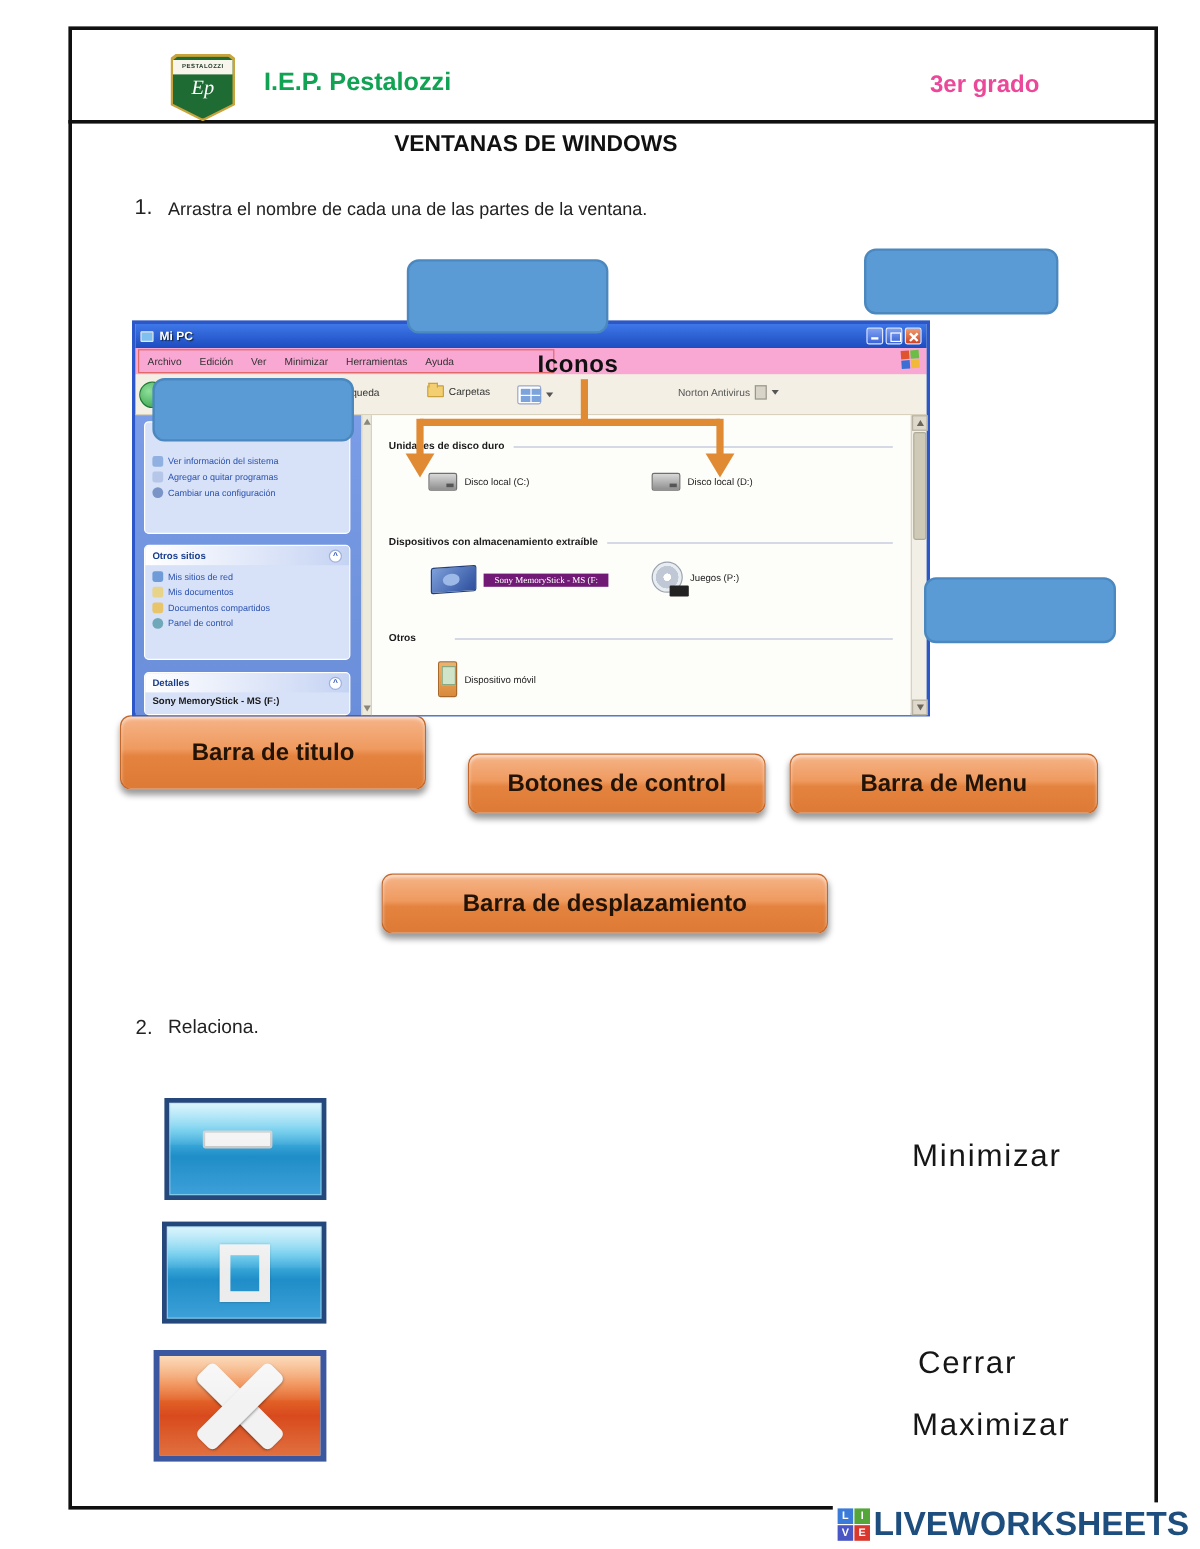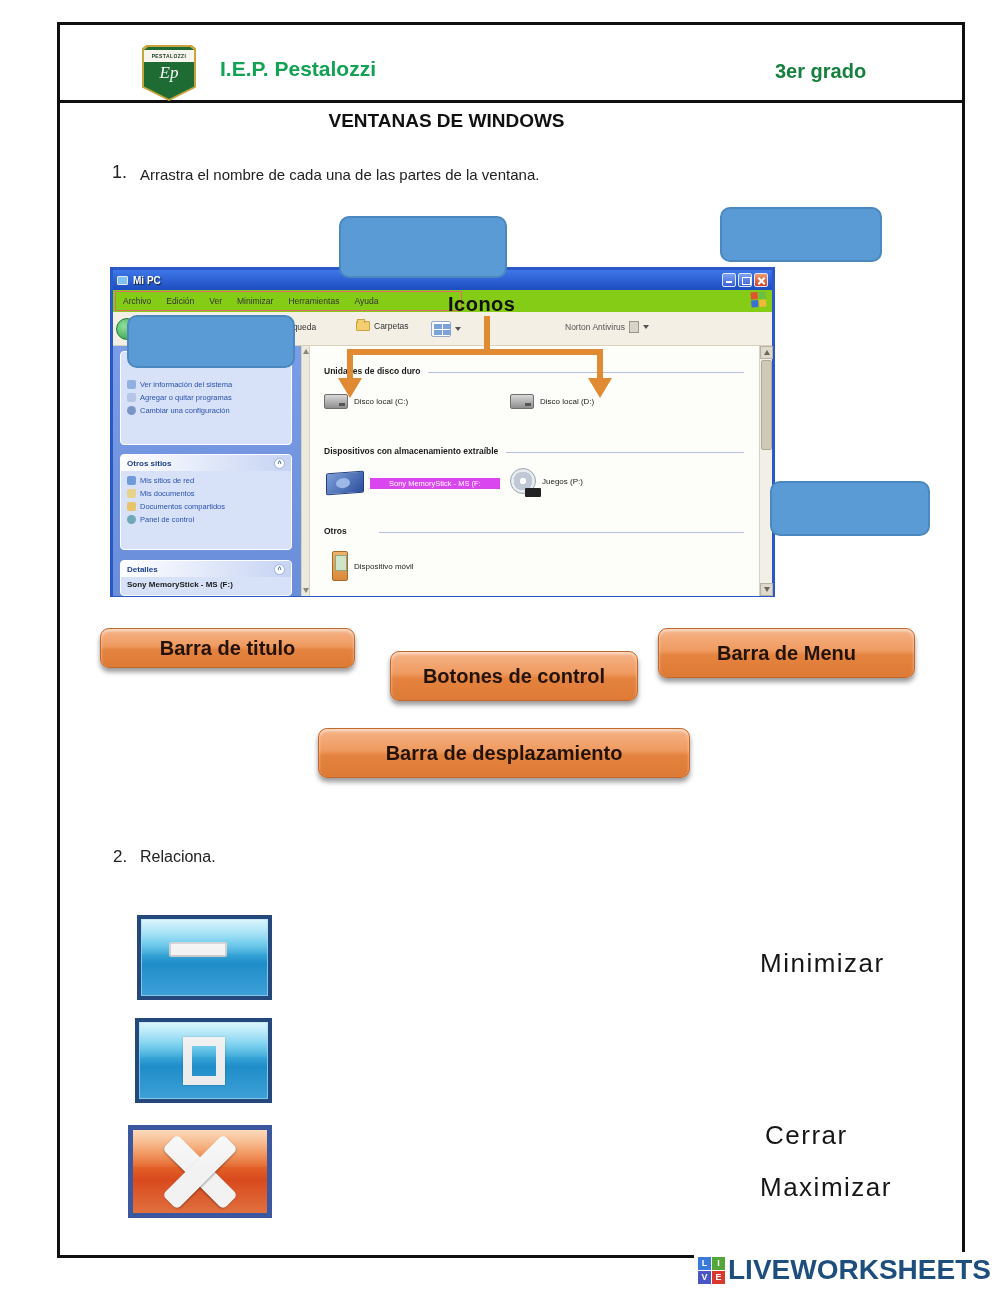--- a/index.html
+++ b/index.html
@@ -15,21 +15,21 @@
   .shield-outer { position:absolute; left:142px; top:45px; width:54px; height:56px;
     background:#c9a43c; clip-path:polygon(50% 100%, 0 76%, 0 6%, 8% 0, 92% 0, 100% 6%, 100% 76%); }
   .shield-inner { position:absolute; left:2px; top:2px; width:50px; height:52px; background:#1e6b34;
     clip-path:polygon(50% 100%, 0 76%, 0 6%, 8% 0, 92% 0, 100% 6%, 100% 76%); }
   .shield-band { position:absolute; left:0; top:3px; width:100%; height:12px; background:#f7f5ec;
     color:#233b2c; font-size:5px; font-weight:bold; text-align:center; line-height:12px; letter-spacing:.4px; }
   .shield-mono { position:absolute; left:0; top:16px; width:100%; text-align:center;
     font-family:"Liberation Serif", serif; font-style:italic; font-size:17px; color:#fff; }
 
   .school-name { position:absolute; left:220px; top:57px; font-size:21px; font-weight:bold; color:#11a254; }
-  .grade { position:absolute; left:775px; top:60px; font-size:20px; font-weight:bold; color:#15803d; }
+  .grade { position:absolute; left:775px; top:60px; font-size:20px; font-weight:bold; color:#ec4899; }
   .sheet-title { position:absolute; left:57px; top:110px; width:779px; text-align:center;
     font-size:19px; font-weight:bold; color:#111; }
 
   .qnum { font-size:18px; color:#222; }
   .qtext { font-size:15px; color:#222; }
 
   
   .dropbox { position:absolute; background:#5b9bd5; border:2px solid #4a88bf; border-radius:10px; z-index:6; }
 
   
@@ -48,21 +48,21 @@
   .xp-title-text { color:#fff; font-size:10px; font-weight:bold; text-shadow:1px 1px 1px #123; }
   .xp-ctl { margin-left:auto; display:flex; gap:2px; }
   .xp-ctl span { width:14px; height:14px; border-radius:2px; border:1px solid #dfe6ff; position:relative; }
   .xp-min,.xp-max { background:linear-gradient(180deg,#7fa2f2,#3b63d6); }
   .xp-close { background:linear-gradient(180deg,#ef9a6d,#cf4527); }
   .xp-min::after { content:""; position:absolute; left:3px; bottom:3px; width:6px; height:2px; background:#fff; }
   .xp-max::after { content:""; position:absolute; left:3px; top:3px; width:7px; height:6px; border:1px solid #fff; }
   .xp-close::before,.xp-close::after { content:""; position:absolute; left:2px; top:6px; width:9px; height:2px; background:#fff; }
   .xp-close::before { transform:rotate(45deg);} .xp-close::after { transform:rotate(-45deg); }
 
-  .xp-menubar { position:relative; height:22px; background:#84cc16; display:flex; align-items:center; }
+  .xp-menubar { position:relative; height:22px; background:#f9a8d4; display:flex; align-items:center; }
   .menu-redbox { position:absolute; left:2px; top:1px; width:347px; height:20px; border:1.5px solid #e06a6a; }
   .xp-menu { display:flex; gap:15px; padding-left:10px; font-size:8.5px; color:#333; filter:blur(.3px); }
   .win-flag { position:absolute; right:6px; top:2px; width:15px; height:15px; display:grid;
     grid-template-columns:7px 7px; grid-template-rows:7px 7px; gap:1px; transform:rotate(-4deg); }
   .win-flag i:nth-child(1){background:#e0532f}.win-flag i:nth-child(2){background:#6cbd45}
   .win-flag i:nth-child(3){background:#3b6fd4}.win-flag i:nth-child(4){background:#f0b93a}
 
   .xp-toolbar { position:relative; height:34px; background:#f3efe4; border-bottom:1px solid #d8d2bd;
     font-size:8.5px; color:#333; }
   .tb-item { position:absolute; top:9px; display:flex; align-items:center; gap:4px; filter:blur(.3px); }
@@ -90,26 +90,26 @@
   .tp-details-item { padding:3px 6px; font-size:8px; font-weight:bold; color:#1a1a1a; filter:blur(.3px); }
 
   .xp-leftstrip { width:9px; background:#ece9dd; border-left:1px solid #d6d2c2; border-right:1px solid #d6d2c2; position:relative; }
   .strip-arr { position:absolute; left:1px; width:6px; height:6px; }
   .arr-up { border-left:3px solid transparent; border-right:3px solid transparent; border-bottom:5px solid #8a867a; }
   .arr-dn { border-left:3px solid transparent; border-right:3px solid transparent; border-top:5px solid #8a867a; }
 
   .xp-content { position:relative; flex:1; background:#fdfdfa; overflow:hidden; }
   .sec-head { position:absolute; display:flex; align-items:center; width:420px; font-size:8.5px; font-weight:bold; color:#1b1b1b; filter:blur(.3px); }
   .sec-head .rule { flex:1; border-top:1px solid #b9c2d8; margin-left:8px; margin-top:3px; }
-  .c-item { position:absolute; display:flex; align-items:center; gap:6px; font-size:8px; color:#222; filter:blur(.3px); }
+  .c-item { position:absolute; display:flex; align-items:center; gap:6px; font-size:8px; color:#222; filter:blur(.3px);margin-left:33px; }
   .hdd { width:24px; height:15px; background:linear-gradient(180deg,#d8d8d8,#8f8f8f); border:1px solid #6f6f6f; border-radius:2px; position:relative; }
   .hdd::after { content:""; position:absolute; right:2px; bottom:2px; width:6px; height:3px; background:#555; }
   .ms-ico { width:38px; height:22px; background:linear-gradient(135deg,#7d9fd9,#2d4f9e); border:1px solid #22407e; border-radius:2px; transform:skewY(-4deg); position:relative; }
   .ms-ico::after { content:""; position:absolute; left:9px; top:5px; width:14px; height:10px; border-radius:50%; background:#9db9e8; }
-  .sel-label { background:#d946ef; color:#fff; padding:1px 19px; font-size:7.5px; filter:blur(.3px); }
+  .sel-label { background:#701a75; color:#fff; padding:1px 9px; font-size:7.5px; filter:blur(.3px);font-family:Liberation Serif, serif; }
   .cd-ico { width:26px; height:26px; border-radius:50%; background:radial-gradient(circle,#fff 0 18%,#bfc8d4 19% 55%,#e8edf2 56% 100%); border:1px solid #9aa2ad; position:relative; }
   .cd-badge { position:absolute; right:-6px; bottom:-4px; width:16px; height:9px; background:#222; border-radius:1px; }
   .pda-ico { width:16px; height:30px; background:linear-gradient(180deg,#f0b26a,#d98a3c); border:1px solid #a8682a; border-radius:2px; position:relative; }
   .pda-ico::after { content:""; position:absolute; left:2px; top:3px; width:10px; height:14px; background:#cfe4c8; border:1px solid #8aa882; }
 
   .xp-scrollbar { width:13px; background:#f2efe6; border-left:1px solid #d6d2c2; position:relative; }
   .sb-btn { position:absolute; left:0; width:13px; height:13px; background:#ded9cc; border:1px solid #b7b2a2;
     display:flex; align-items:center; justify-content:center; }
   .sb-thumb { position:absolute; left:1px; top:14px; width:11px; height:90px; background:#cfc9b8; border:1px solid #b0aa98; border-radius:2px; }
 
@@ -325,22 +325,22 @@
     <g stroke="#e08a33" stroke-width="6" fill="none">
       <line x1="157" y1="6" x2="157" y2="42"></line>
       <line x1="20" y1="42" x2="270" y2="42"></line>
       <line x1="20" y1="39" x2="20" y2="70"></line>
       <line x1="270" y1="39" x2="270" y2="70"></line>
     </g>
     <polygon points="8,68 32,68 20,88" fill="#e08a33"></polygon>
     <polygon points="258,68 282,68 270,88" fill="#e08a33"></polygon>
   </svg>
 
-  <div class="drag-btn" style="left:100px; top:628px; width:255px; height:40px;">Barra de titulo</div>
-  <div class="drag-btn" style="left:390px; top:628px; width:248px; height:50px;margin-top:23px;">Botones de control</div>
+  <div class="drag-btn" style="left:100px; top:596px; width:255px; height:62px;">Barra de titulo</div>
+  <div class="drag-btn" style="left:390px; top:628px; width:248px; height:50px;">Botones de control</div>
   <div class="drag-btn" style="left:658px; top:628px; width:257px; height:50px;">Barra de Menu</div>
   <div class="drag-btn" style="left:318px; top:728px; width:372px; height:50px;">Barra de desplazamiento</div>
 
   <span class="abs qnum" style="left:113px; top:847px; font-size:17px;">2.</span>
   <span class="abs qtext" style="left:140px; top:848px; font-size:16px;">Relaciona.</span>
 
   <div class="glossy blue-btn" style="left:137px; top:915px; width:135px; height:85px;">
     <div class="mini-bar"></div>
   </div>
   <div class="glossy blue-btn" style="left:135px; top:1018px; width:137px; height:85px;">

